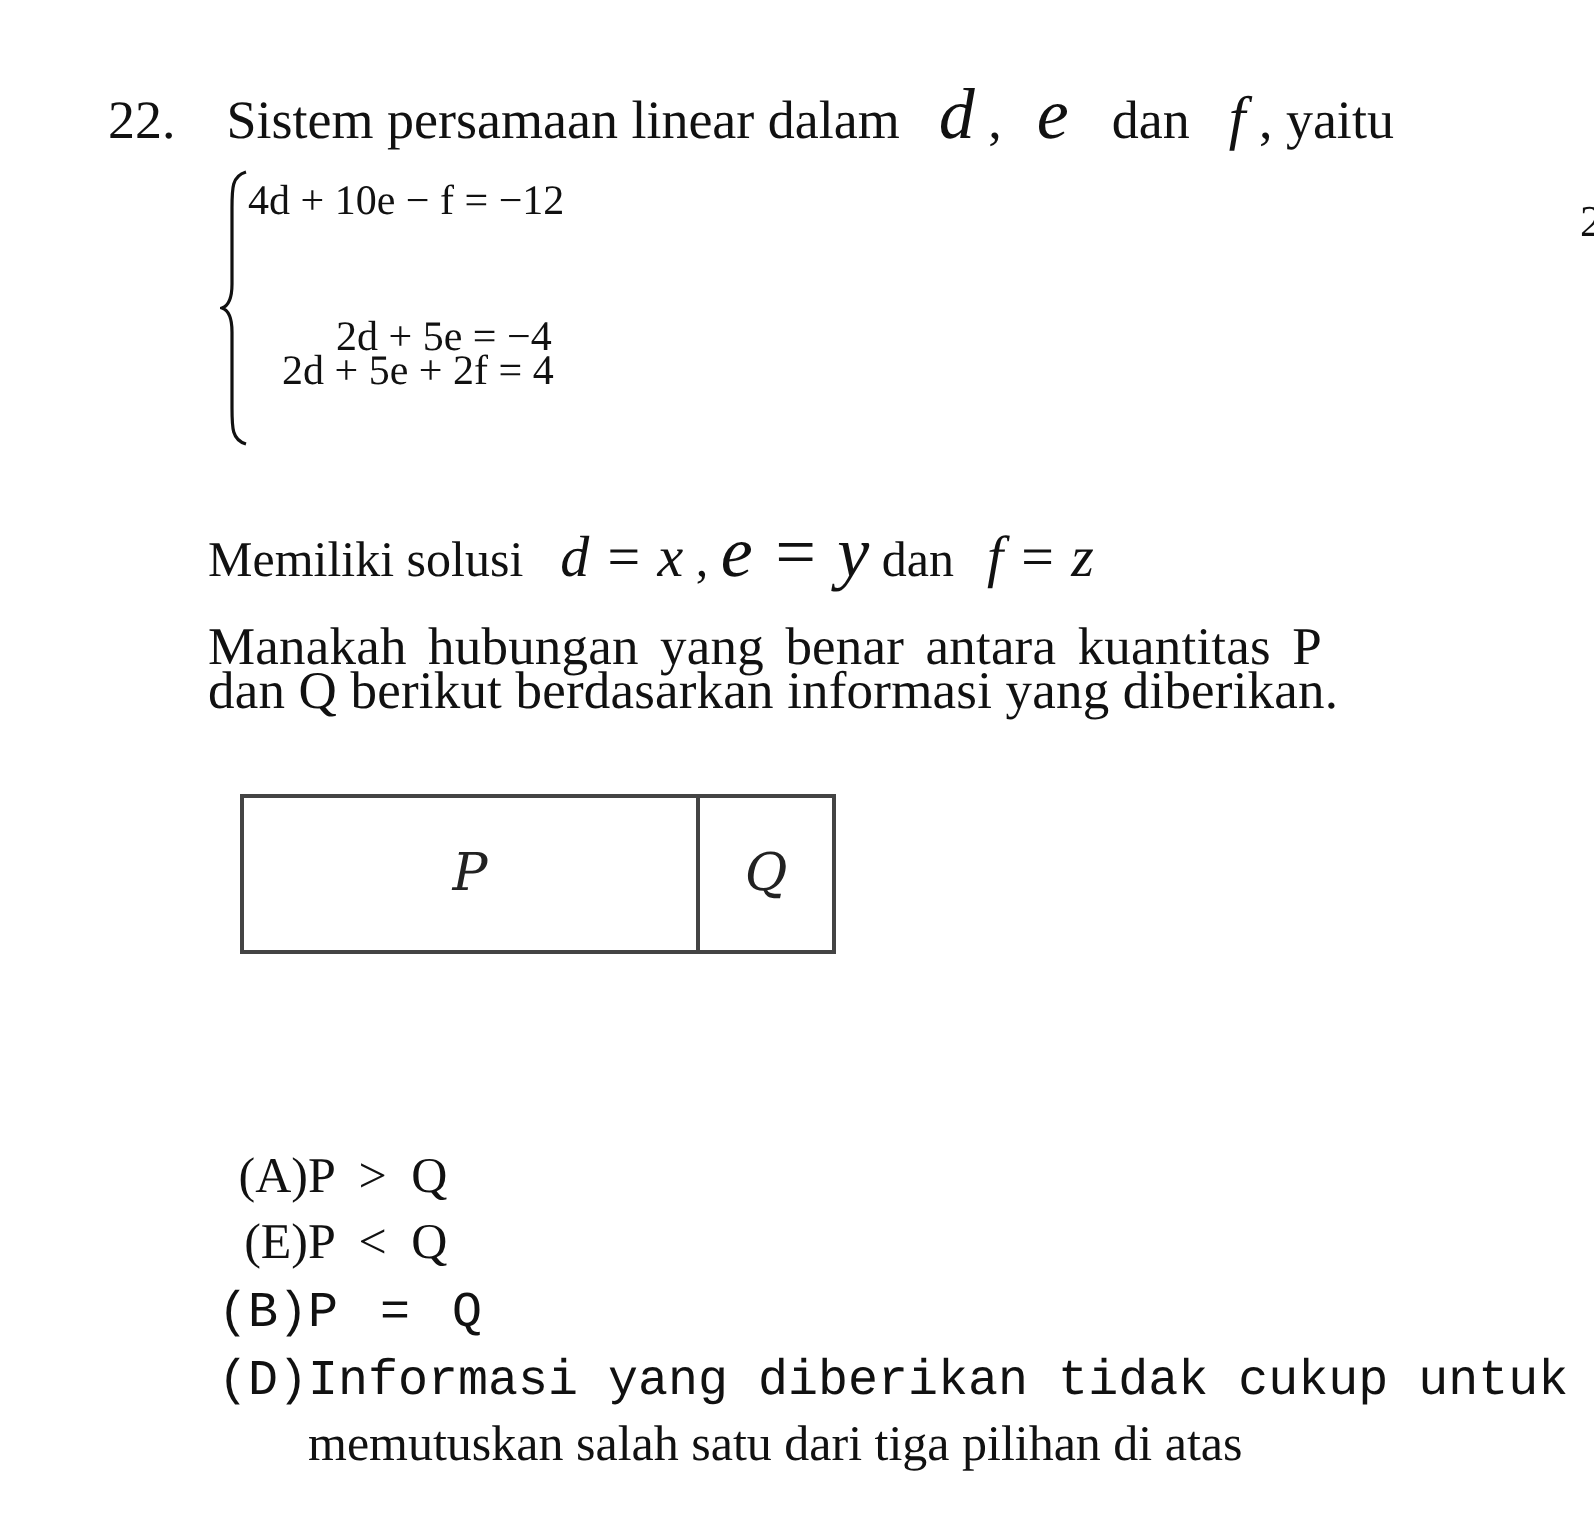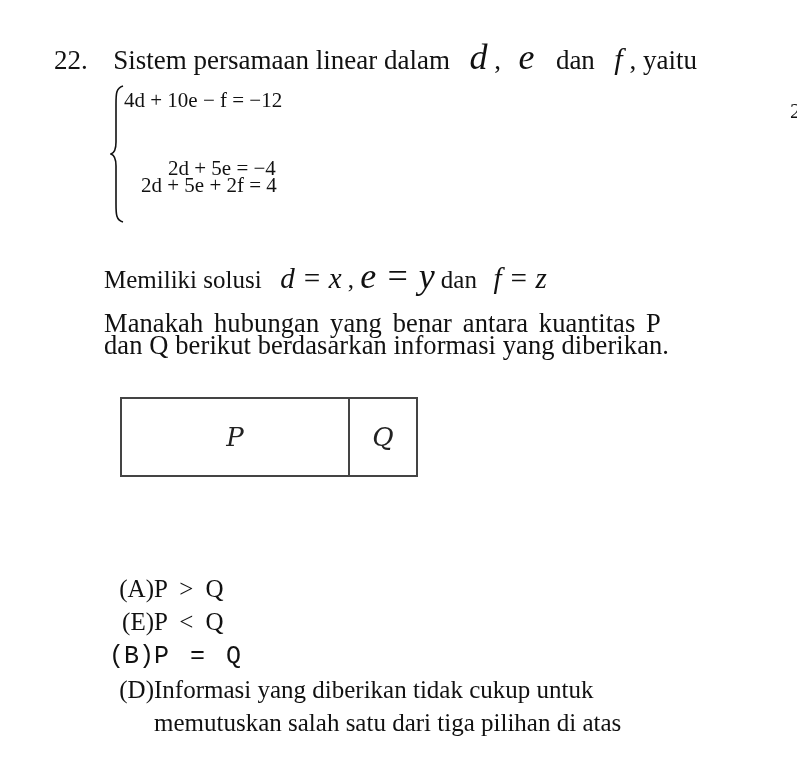--- a/index.html
+++ b/index.html
@@ -78,16 +78,16 @@
 
 <div class="abs opt" style="top:575px;">
   <span class="letter">(A)</span><span style="word-spacing:6px">P &gt; Q</span>
 </div>
 <div class="abs opt" style="top:608px;">
   <span class="letter">(E)</span><span style="word-spacing:6px">P &lt; Q</span>
 </div>
 <div class="abs opt" style="top:642px;font-family:Liberation Mono, monospace;">
   <span class="letter">(B)</span><span style="word-spacing:6px">P = Q</span>
 </div>
-<div class="abs opt" style="top:676px;">
+<div class="abs opt" style="top:676px;font-family:Liberation Mono, monospace;">
   <span class="letter">(D)</span><span>Informasi yang diberikan tidak cukup untuk</span>
 </div>
 <div class="abs opt" style="top:709px;left:154px;">memutuskan salah satu dari tiga pilihan di atas</div>
 
 </body></html>

